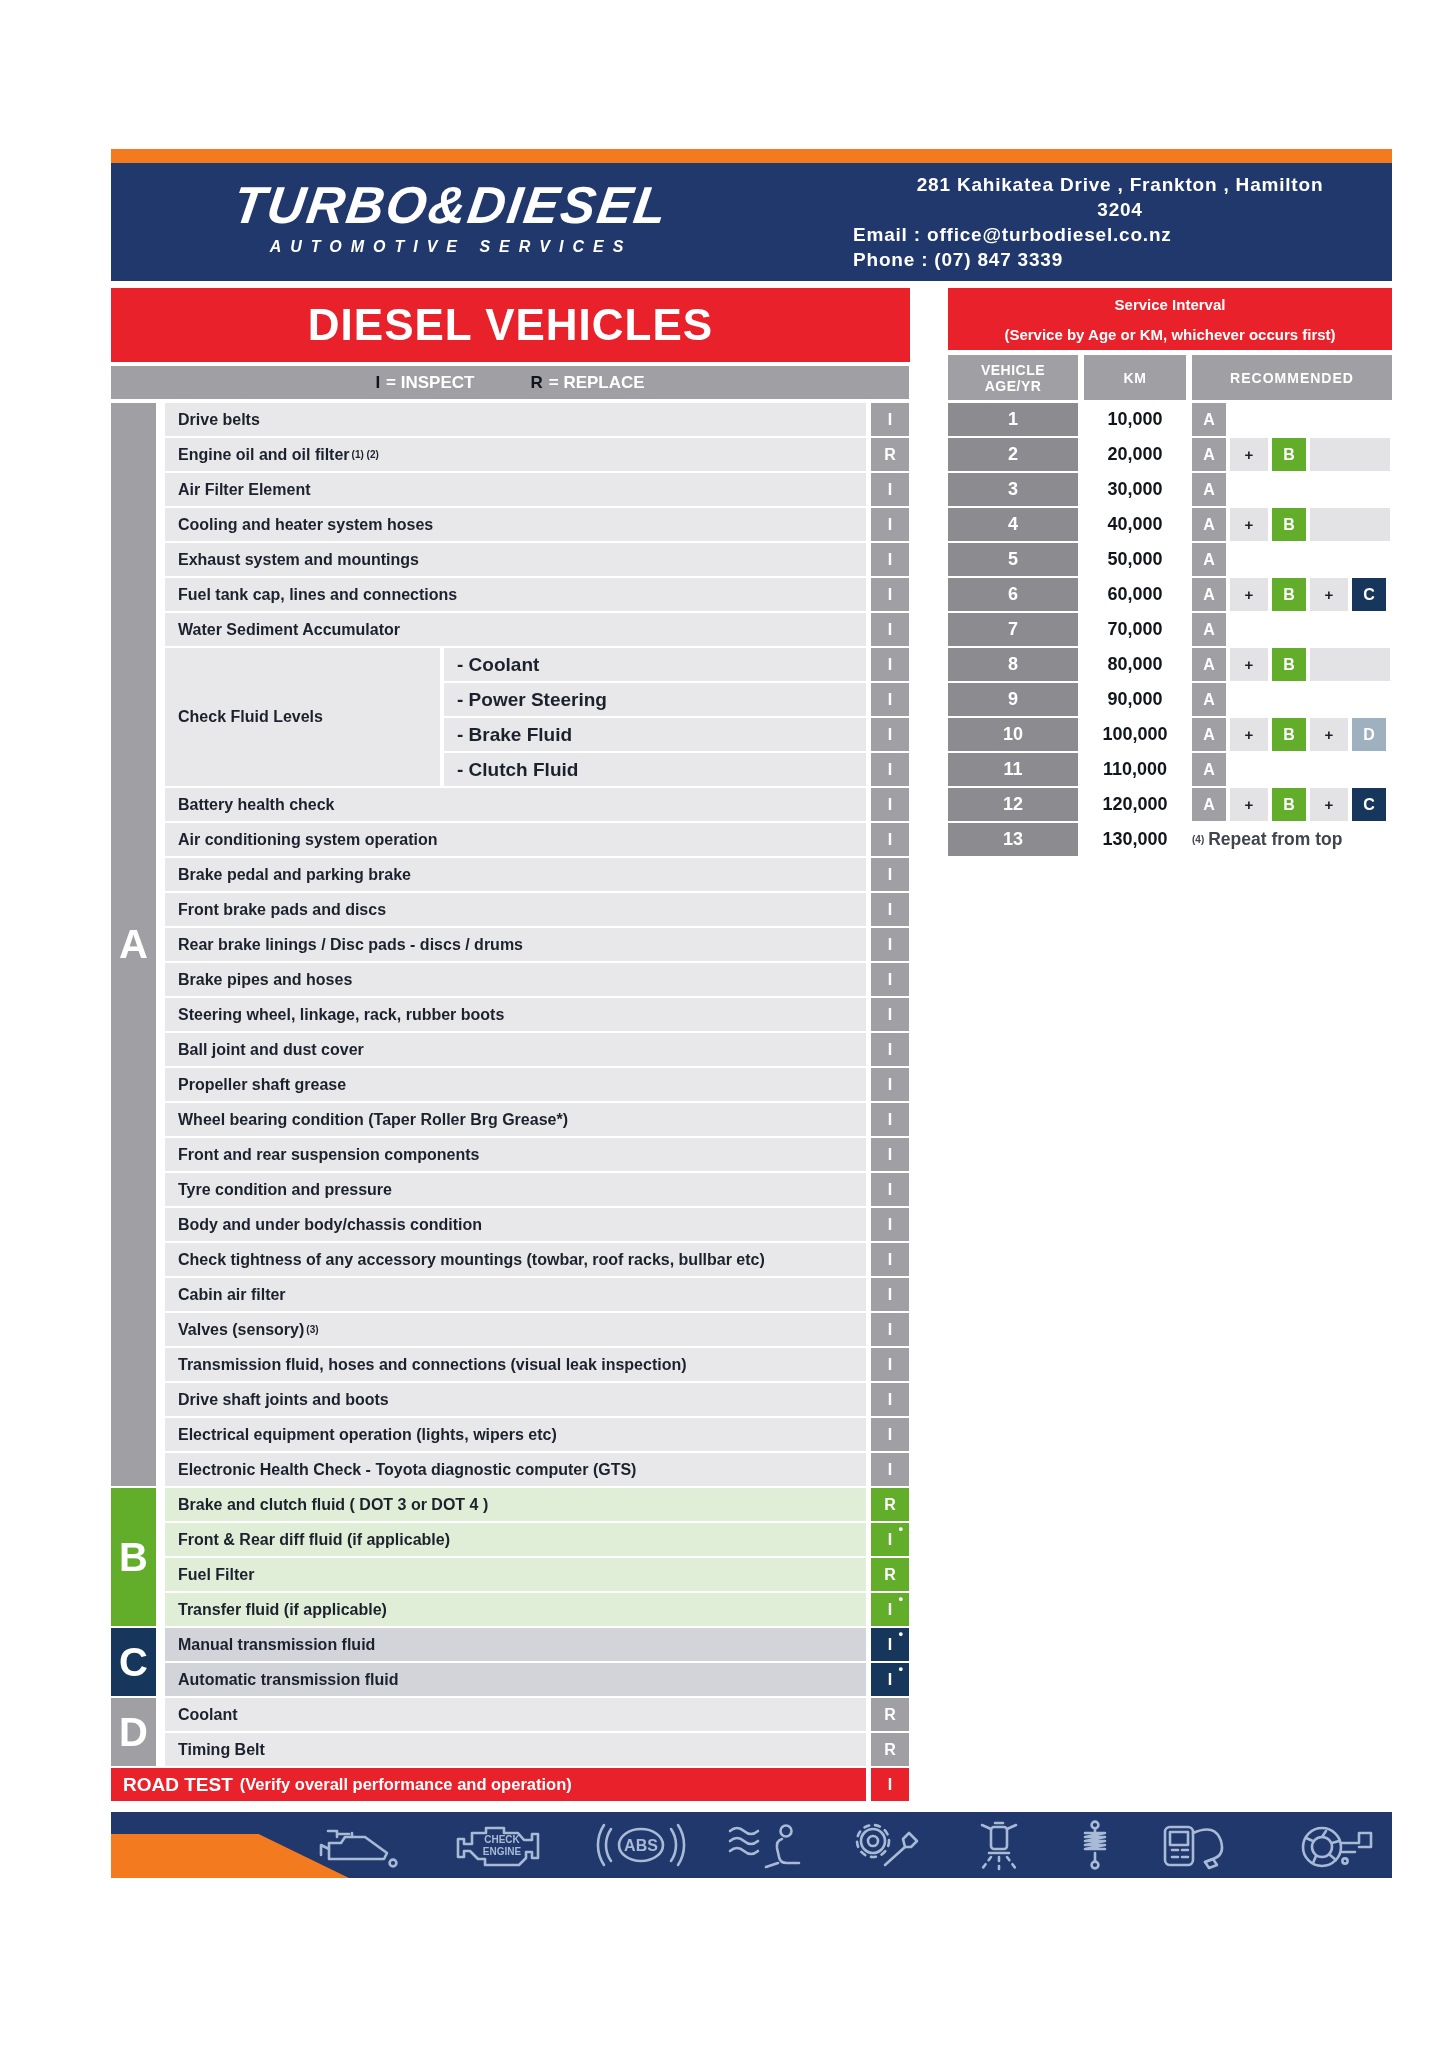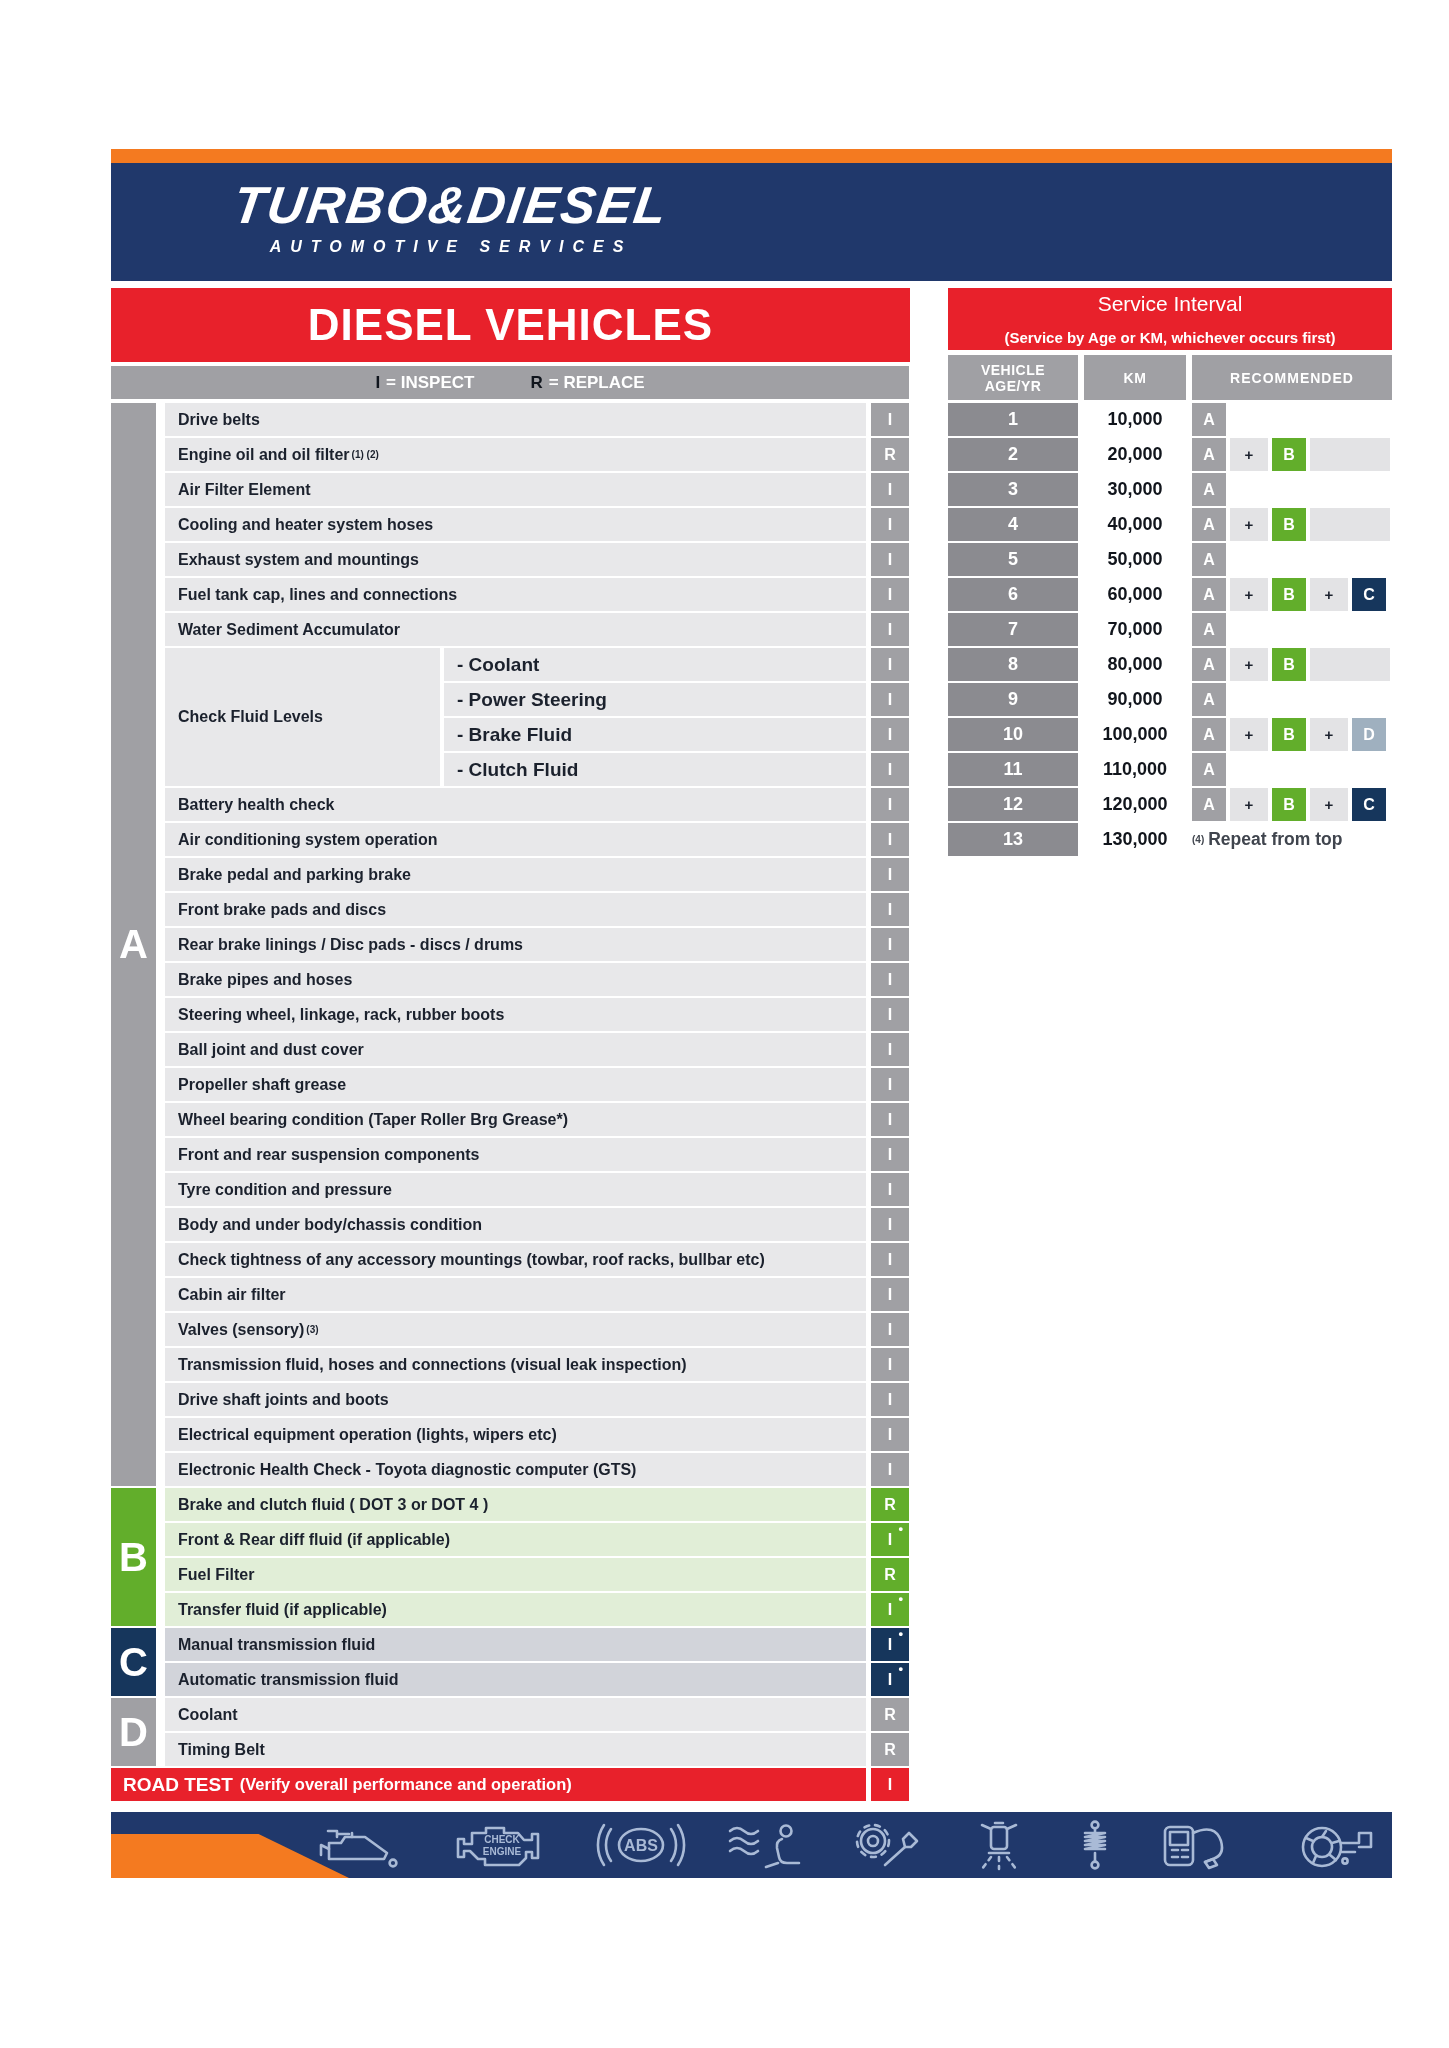--- a/index.html
+++ b/index.html
@@ -51,21 +51,21 @@
   #road-test-bar{left:111px;top:1768px;width:755px;height:33px;background:var(--red);color:#fff;
                  display:flex;align-items:center;padding-left:12px;white-space:nowrap}
   #road-test-bar .rt-main{font-size:19px;font-weight:bold;margin-right:7px}
   #road-test-bar .rt-sub{font-size:16.5px;font-weight:bold}
   #road-test-badge{left:871px;top:1768px;width:38px;height:33px;background:var(--red);color:#fff;
                    display:flex;align-items:center;justify-content:center;font-size:16px;font-weight:bold}
 
   
   #si-header{left:948px;top:288px;width:444px;height:62px;background:var(--red);color:#fff;text-align:center;
              display:flex;flex-direction:column;align-items:center;justify-content:center}
-  #si-title{font-size:21px;font-weight:normal}
+  #si-title{font-size:15px;font-weight:bold}
   #si-sub{font-size:15px;font-weight:bold;margin-top:13px}
   .col-hdr{position:absolute;top:355px;height:45px;background:var(--graybar);color:#fff;font-weight:bold;
            display:flex;flex-direction:column;align-items:center;justify-content:center;font-size:14px;
            letter-spacing:.5px;line-height:16px;text-align:center}
   #hdr-age{left:948px;width:130px}
   #hdr-km{left:1084px;width:102px}
   #hdr-rec{left:1192px;width:200px;letter-spacing:1px}
   .age-cell{position:absolute;left:948px;width:130px;height:33px;background:var(--agegray);color:#fff;
             font-weight:bold;font-size:18px;display:flex;align-items:center;justify-content:center}
   .km-cell{position:absolute;left:1084px;width:102px;height:33px;display:flex;align-items:center;
@@ -91,20 +91,26 @@
 </style>
 </head>
 <body>
 
 <div class="abs" id="top-stripe"></div>
 
 <header class="abs" id="masthead">
   <div id="logo">
     <div class="brand-main">TURBO&amp;DIESEL</div>
     <div class="brand-sub">AUTOMOTIVE SERVICES</div>
+  </div>
+  <div id="addr">
+    <div class="addr-center">281 Kahikatea Drive , Frankton , Hamilton</div>
+    <div class="addr-center">3204</div>
+    <div>Email : office@turbodiesel.co.nz</div>
+    <div>Phone : (07) 847 3339</div>
   </div>
 </header>
 
 <div class="abs" id="banner">DIESEL VEHICLES</div>
 
 <div class="abs" id="legend">
   <span class="legend-key">I</span>
   <span class="legend-txt">= INSPECT</span>
   <span class="legend-gap"></span>
   <span class="legend-key">R</span>

